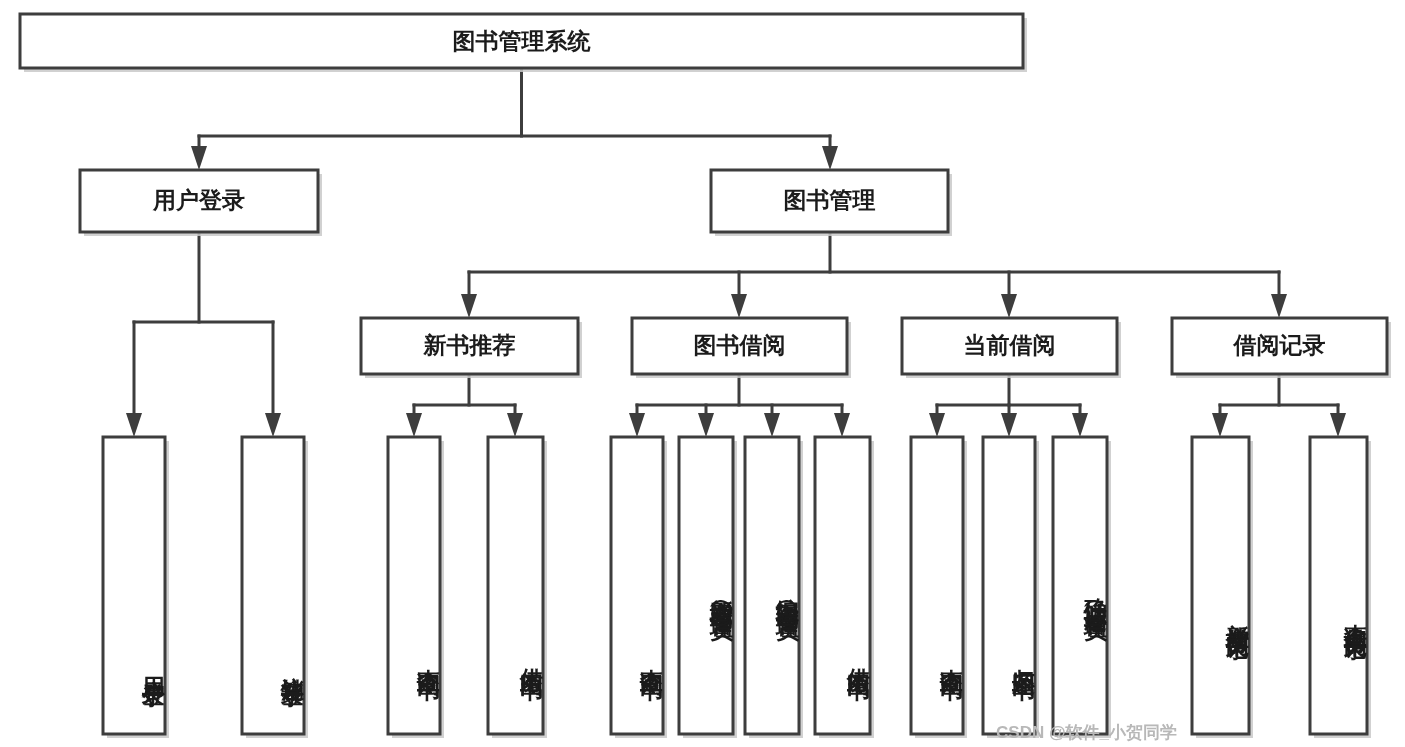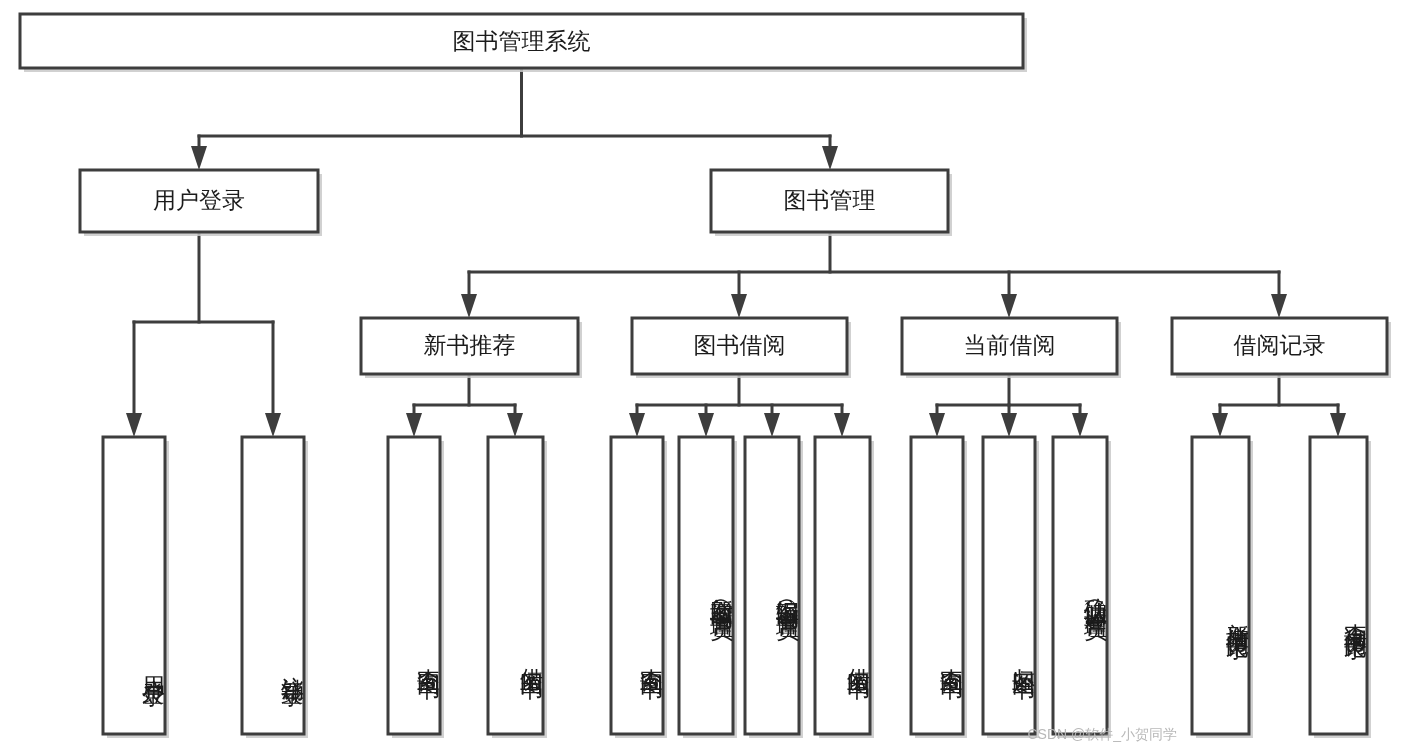--- a/index.html
+++ b/index.html
@@ -11,20 +11,21 @@
     width: 1405px;
     height: 747px;
     font-family: "Liberation Sans", "DejaVu Sans", sans-serif;
     overflow: hidden;
     position: relative;
   }
   #diagram-root {
     position: relative;
     width: 1185px;
     height: 747px;
+    font-weight: bold;
   }
   svg.flowchart {
     display: block;
     width: 1405px;
     height: 747px;
   }
   .node-rect {
     fill: #ffffff;
     stroke: #3d3d3d;
     stroke-width: 3;
@@ -66,21 +67,21 @@
     justify-content: center;
     white-space: nowrap;
     pointer-events: none;
     user-select: none;
   }
   .watermark {
     position: absolute;
     right: 8px;
     bottom: 3px;
     font-family: "Liberation Sans", "DejaVu Sans", sans-serif;
-    font-size: 14px;
+    font-size: 17px;
     color: #b8b8b8;
     white-space: nowrap;
     user-select: none;
   }
 </style>
 </head>
 <body>
 
 <div id="diagram-root">
 

